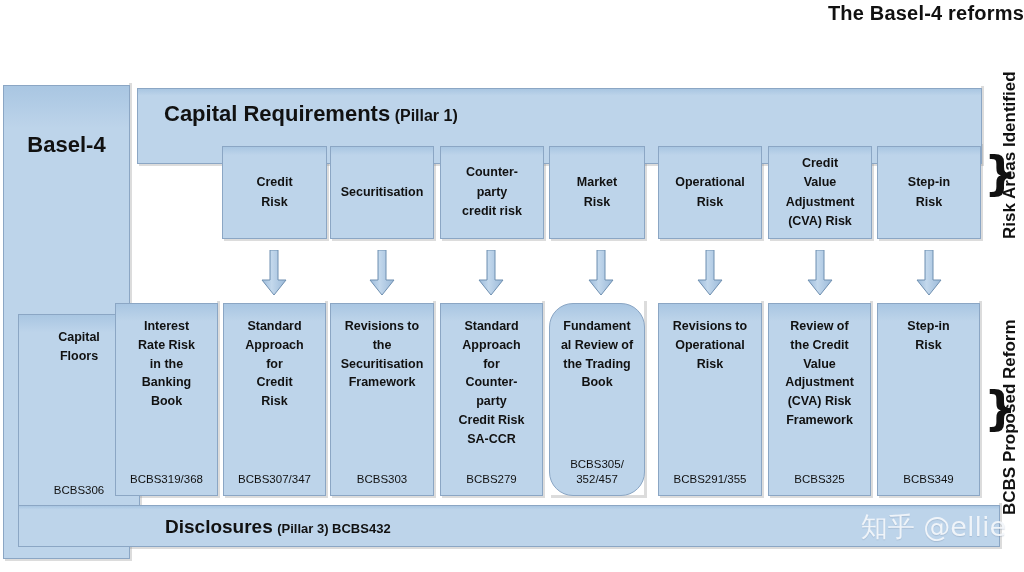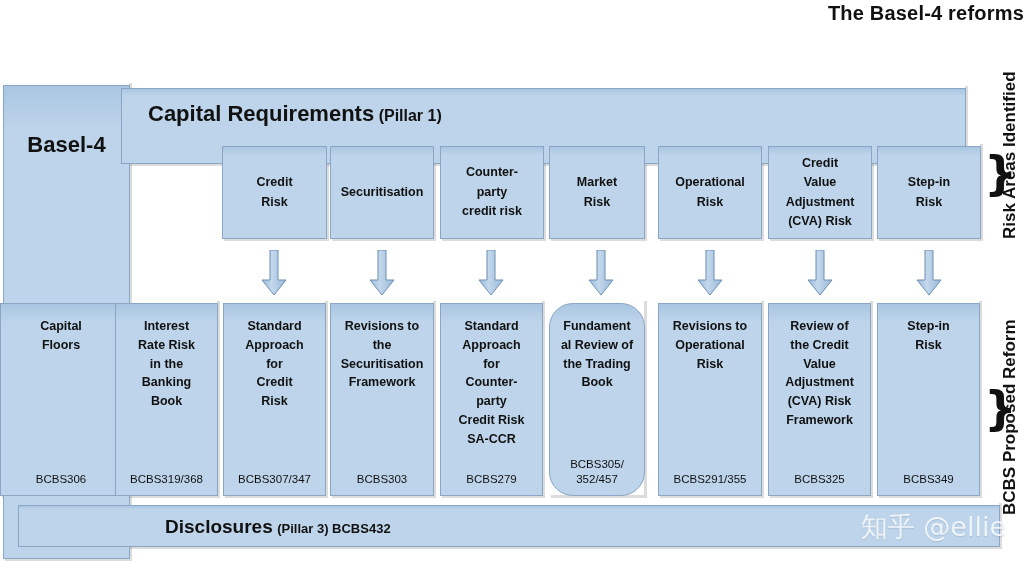--- a/index.html
+++ b/index.html
@@ -35,21 +35,21 @@
 
   .basel4{
     left:3px;top:85px;width:127px;height:474px;
   }
   .basel4 .lbl{
     position:absolute;left:0;right:0;top:46px;text-align:center;
     font-size:22px;font-weight:bold;color:#111;
   }
 
   .caprq{
-    left:121px;top:88px;width:845px;height:76px;
+    left:137px;top:88px;width:845px;height:76px;
   }
   .caprq .inner{
     position:absolute;left:26px;top:12px;white-space:nowrap;
   }
   .caprq .big{font-size:22px;font-weight:bold;color:#111;}
   .caprq .small{font-size:16px;font-weight:bold;color:#111;}
 
   .risk{
     top:146px;height:93px;
     display:flex;align-items:center;justify-content:center;
@@ -230,21 +230,21 @@
               <stop offset="40%" stop-color="#c3d8ec"></stop>
               <stop offset="100%" stop-color="#9ab9d9"></stop>
             </linearGradient>
           </defs>
           <path d="M9,0 L17,0 L17,30 L25,30 L13,45 L1,30 L9,30 Z" fill="url(#ag929)" stroke="#6f8fb0" stroke-width="1"></path>
         </svg>
       </div>
     </div>
 
   <div id="reform-row">
-      <div class="box reform" style="left: 0; width: 122px;">
+      <div class="box reform" style="left: 18px; width: 122px; margin-top: 11px;">
         <div class="t">Capital<br>Floors</div>
         <div class="code">BCBS306</div>
       </div>
       <div class="box reform" style="left: 115px; width: 103px;">
         <div class="t">Interest<br>Rate Risk<br>in the<br>Banking<br>Book</div>
         <div class="code">BCBS319/368</div>
       </div>
       <div class="box reform" style="left: 223px; width: 103px;">
         <div class="t">Standard<br>Approach<br>for<br>Credit<br>Risk</div>
         <div class="code">BCBS307/347</div>

